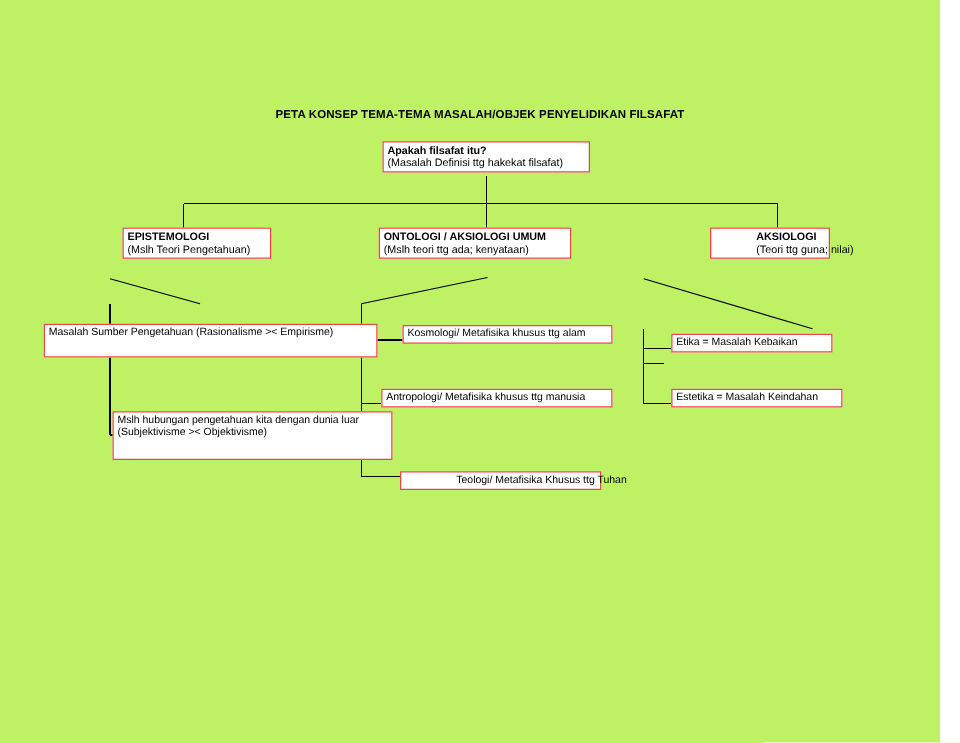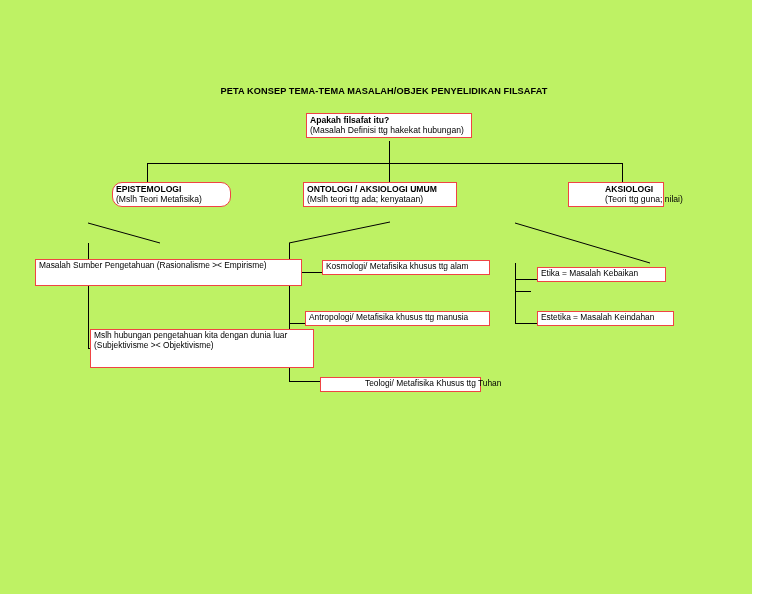--- a/index.html
+++ b/index.html
@@ -55,25 +55,24 @@
   }
   
   #node-root {
     left: 306px;
     top: 113px;
     width: 166px;
     font-size: 8.6px;
   }
   
   #node-epistemologi {
-    left: 112px;
+    left: 98px;
     top: 182px;
     width: 119px;
     font-size: 8.6px;
-    border-radius: 10px;
   }
   #node-ontologi {
     left: 303px;
     top: 182px;
     width: 154px;
     font-size: 8.6px;
   }
   #node-aksiologi {
     left: 568px;
     top: 182px;
@@ -169,26 +168,26 @@
       <line x1="515" y1="279" x2="537" y2="279"></line>
       <line x1="515" y1="291" x2="531" y2="291"></line>
       <line x1="515" y1="323" x2="537" y2="323"></line>
     </g>
   </svg>
 
   <div id="map-title">PETA KONSEP TEMA-TEMA MASALAH/OBJEK PENYELIDIKAN FILSAFAT</div>
 
   <div class="node" id="node-root">
     <span class="line bold">Apakah filsafat itu?</span>
-    <span class="line">(Masalah Definisi ttg hakekat hubungan)</span>
+    <span class="line">(Masalah Definisi ttg hakekat filsafat)</span>
   </div>
 
   <div class="node" id="node-epistemologi">
     <span class="line bold">EPISTEMOLOGI</span>
-    <span class="line">(Mslh Teori Metafisika)</span>
+    <span class="line">(Mslh Teori Pengetahuan)</span>
   </div>
 
   <div class="node" id="node-ontologi">
     <span class="line bold">ONTOLOGI / AKSIOLOGI UMUM</span>
     <span class="line">(Mslh teori ttg ada; kenyataan)</span>
   </div>
 
   <div class="node" id="node-aksiologi">
     <span class="line bold">AKSIOLOGI</span>
     <span class="line">(Teori ttg guna; nilai)</span>

